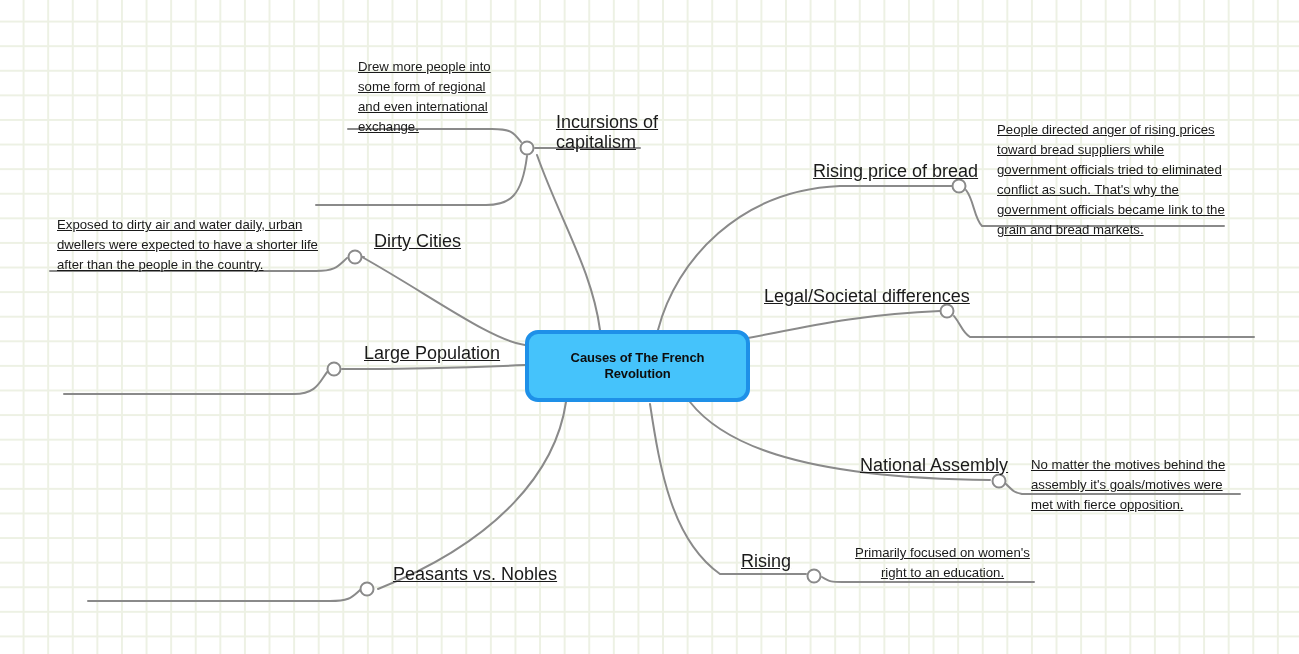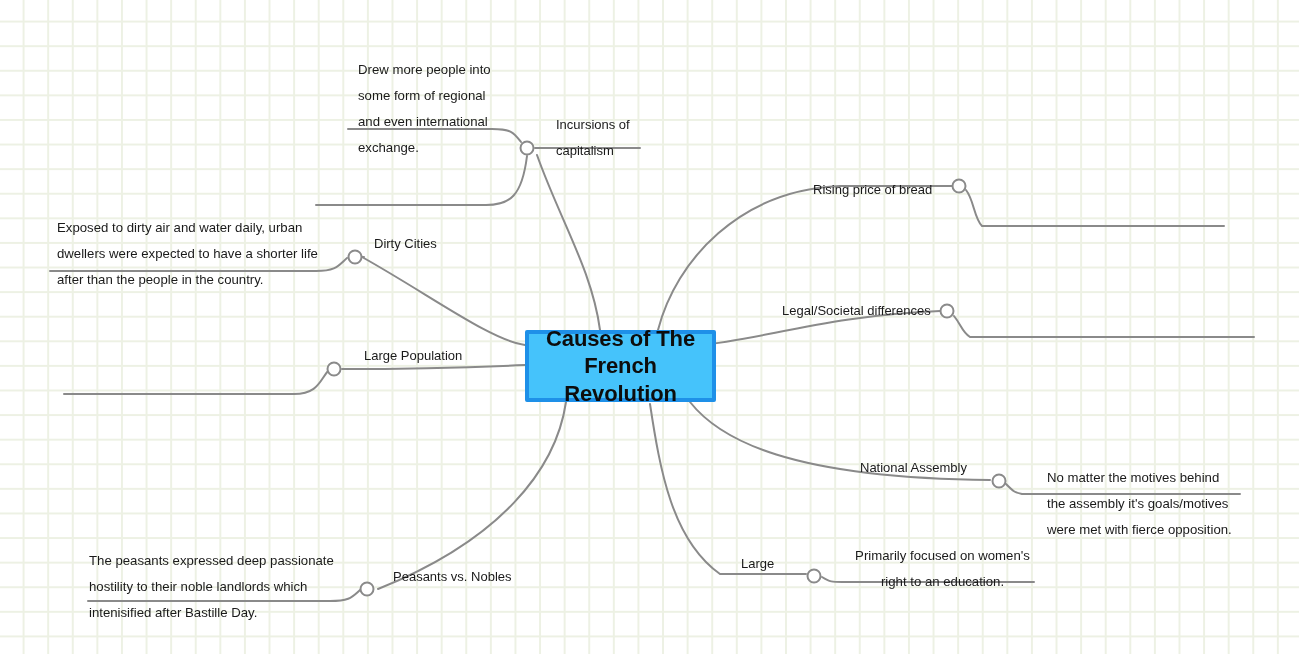--- a/index.html
+++ b/index.html
@@ -34,43 +34,44 @@
     stroke-linecap: round;
   }
   svg.links circle.node-dot {
     fill: #ffffff;
     stroke: #8a8a8a;
     stroke-width: 2;
   }
   .central {
     position: absolute;
     left: 525px; top: 330px;
-    width: 191px; height: 72px;
+    width: 225px; height: 72px;
     background: #45c3fb;
     border: 4px solid #1e90e8;
-    border-radius: 2px;
+    border-radius: 13px;
     display: flex;
     align-items: center;
     justify-content: center;
     text-align: center;
     color: #0d0d0d;
-    font-size: 22px;
+    font-size: 13px;
     font-weight: bold;
     line-height: 1.25;
     letter-spacing: -0.1px;
     padding: 0 10px;
   }
   .lbl {
     position: absolute;
     color: #1a1a1a;
     font-size: 13.2px;
-    line-height: 26px;
+    line-height: 20px;
     white-space: pre-line;
+    text-decoration: underline;
   }
-  .lbl.branch { font-size: 13px; }
+  .lbl.branch { font-size: 18px; }
 </style>
 </head>
 <body>
 
 <div id="canvas">
 
   <svg class="links" viewBox="0 0 1299 654">
 
     <path d="M 600 330 C 592 270, 560 220, 537 155"></path>
 
@@ -119,35 +120,35 @@
   <div class="central">Causes of The French Revolution</div>
 
   <div class="lbl branch" style="left:556px; top:112px; width:110px;">Incursions of capitalism</div>
 
   <div class="lbl branch" style="left:374px; top:231px; width:150px;">Dirty Cities</div>
 
   <div class="lbl branch" style="left:364px; top:343px; width:160px;">Large Population</div>
 
   <div class="lbl branch" style="left:393px; top:564px; width:190px;">Peasants vs. Nobles</div>
 
-  <div class="lbl branch" style="left:813px; top:161px; width:180px;margin-top:16px;">Rising price of bread</div>
+  <div class="lbl branch" style="left:813px; top:161px; width:180px;">Rising price of bread</div>
 
-  <div class="lbl branch" style="left:764px; top:298px; width:220px;margin-left:18px;">Legal/Societal differences</div>
+  <div class="lbl branch" style="left:764px; top:286px; width:220px;">Legal/Societal differences</div>
 
   <div class="lbl branch" style="left:860px; top:455px; width:180px;">National Assembly</div>
 
-  <div class="lbl branch" style="left:741px; top:551px; width:120px;">Large</div>
+  <div class="lbl branch" style="left:741px; top:551px; width:120px;">Rising</div>
 
   <div class="lbl" style="left:358px; top:57px; width:150px;">Drew more people into some form of regional and even international exchange.</div>
 
 
   <div class="lbl" style="left:57px; top:215px; width:268px;">Exposed to dirty air and water daily, urban dwellers were expected to have a shorter life after than the people in the country.</div>
 
 
-  <div class="lbl" style="left:89px; top:548px; width:250px;">The peasants expressed deep passionate hostility to their noble landlords which intenisified after Bastille Day.</div>
+
+  <div class="lbl" style="left:997px; top:120px; width:232px;">People directed anger of rising prices toward bread suppliers while government officials tried to eliminated conflict as such. That's why the government officials became link to the grain and bread markets.</div>
 
 
-
-  <div class="lbl" style="left:1031px; top:465px; width:210px;padding-left:16px;">No matter the motives behind the assembly it's goals/motives were met with fierce opposition.</div>
+  <div class="lbl" style="left:1031px; top:455px; width:210px;">No matter the motives behind the assembly it's goals/motives were met with fierce opposition.</div>
 
   <div class="lbl" style="left:850px; top:543px; width:185px;text-align:center;">Primarily focused on women's right to an education.</div>
 
 </div>
 
 </body></html>

